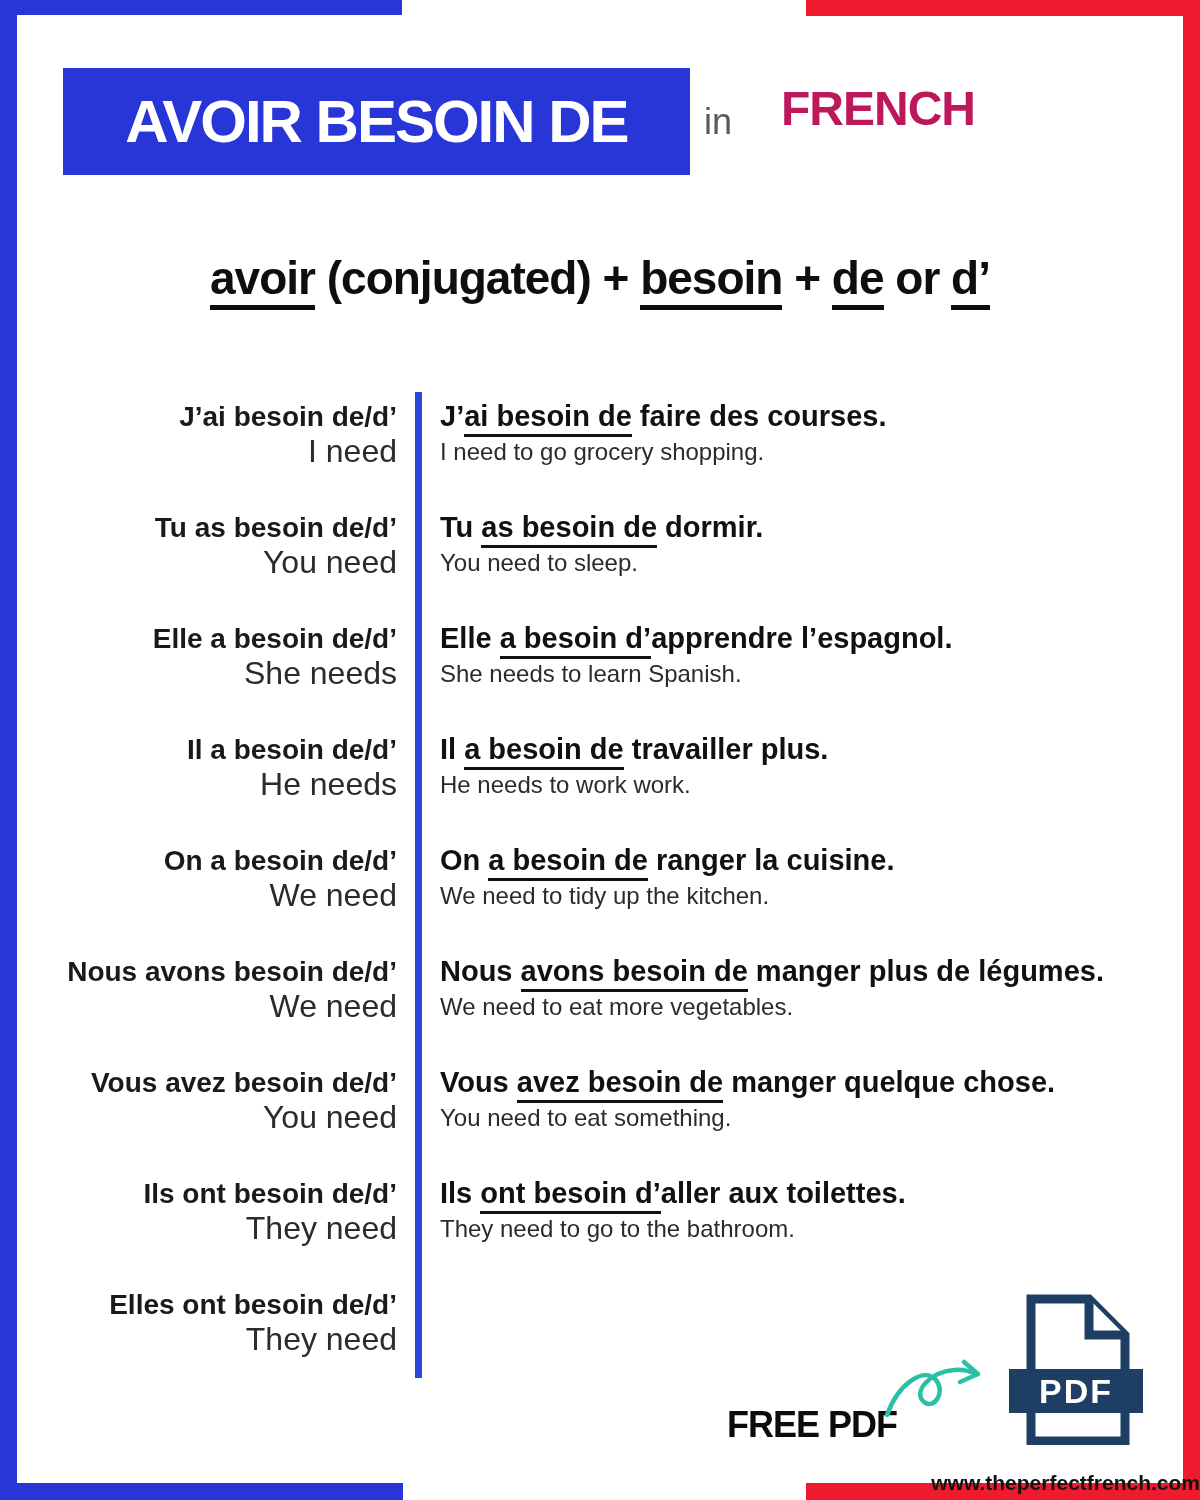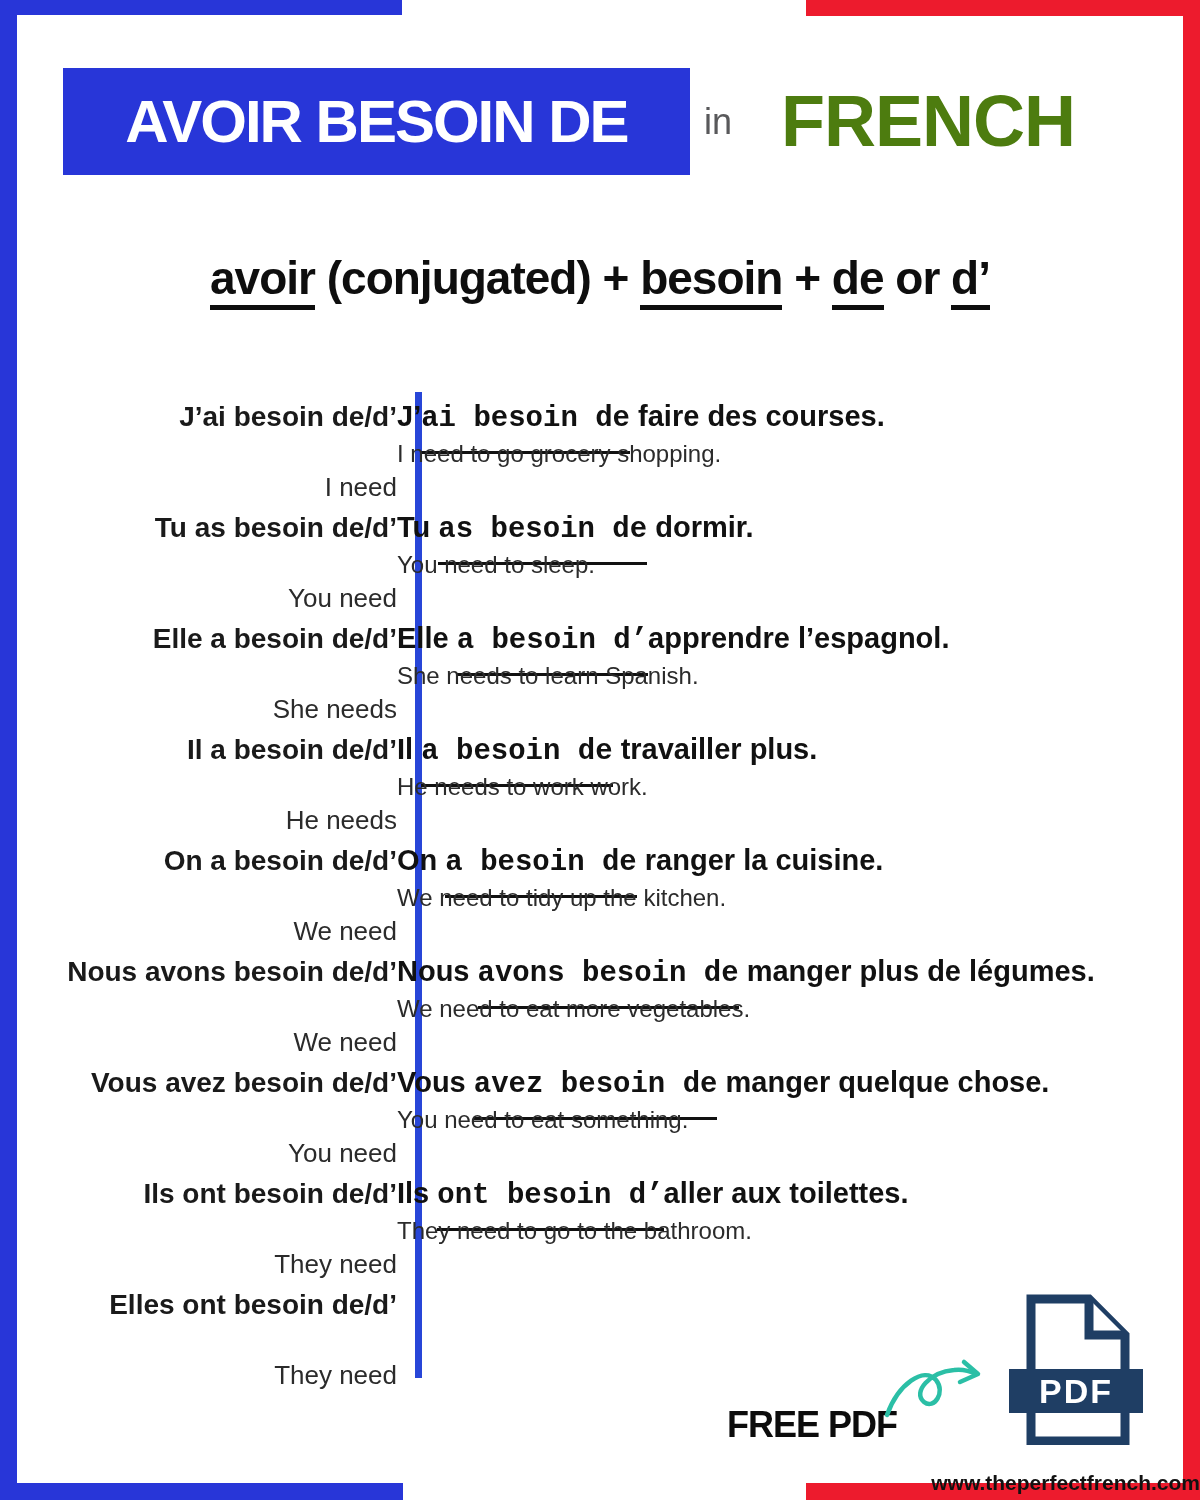--- a/index.html
+++ b/index.html
@@ -22,40 +22,40 @@
     position:absolute;left:63px;top:68px;width:627px;height:107px;
     background:#2836d8;display:flex;align-items:center;justify-content:center;
   }
   #title-text{
     color:#ffffff;font-size:60px;font-weight:800;letter-spacing:-2px;white-space:nowrap;
   }
   #connector{
     position:absolute;left:704px;top:101px;font-size:36px;font-weight:400;color:#59595b;
   }
   #language{
-    position:absolute;left:781px;top:85px;font-size:72px;font-weight:800;
-    letter-spacing:-1px;color:#4d7c0f;line-height:1;white-space:nowrap;text-align:center;
+    position:absolute;left:781px;top:85px;font-size:48px;font-weight:800;
+    letter-spacing:-1px;color:#be185d;line-height:1;white-space:nowrap;text-align:center;
   }
   
   #formula{
     position:absolute;left:0;top:246px;width:1200px;text-align:center;
     font-size:46px;font-weight:800;letter-spacing:-1px;color:#0e0e0e;line-height:64px;
     white-space:nowrap;
   }
   .fu{border-bottom:5px solid #0e0e0e;padding-bottom:1px;}
   
   #divider{position:absolute;left:415px;top:392px;width:7px;height:986px;background:#2846d8;}
   #conjugation-table{position:absolute;left:0;top:398px;width:1160px;}
-  .row{display:grid;grid-template-columns:397px 1fr;height:111px;align-content:start;}
+  .row{display:grid;grid-template-columns:397px 1fr;column-gap:43px;height:111px;align-content:start;}
   .cell-left{text-align:right;}
   .conj-fr{font-size:28px;font-weight:700;color:#1a1a1a;line-height:37px;white-space:nowrap;}
-  .conj-en{font-size:26px;font-weight:400;color:#2b2b2b;line-height:33px;margin-top:36px;}
+  .conj-en{font-size:32px;font-weight:400;color:#2b2b2b;line-height:33px;}
   .ex-fr{font-size:29px;font-weight:700;color:#111111;line-height:37px;white-space:nowrap;}
   .ex-en{font-size:24px;font-weight:400;color:#2b2b2b;line-height:33px;}
-  .eu{border-bottom:3px solid #111111;padding-bottom:16px;font-family:Liberation Mono, monospace;}
+  .eu{border-bottom:3px solid #111111;padding-bottom:2px;}
   
   #free-pdf-label{
     position:absolute;left:727px;top:1404px;font-size:36px;font-weight:800;
     letter-spacing:-1px;color:#0c0c0c;white-space:nowrap;
   }
   #arrow-wrap{position:absolute;left:882px;top:1350px;width:122px;height:72px;}
   #pdf-wrap{position:absolute;left:1007px;top:1291px;width:138px;height:154px;cursor:pointer;}
   #website{
     position:absolute;left:0;top:1471px;width:1200px;text-align:right;
     font-size:21px;font-weight:700;color:#111111;

